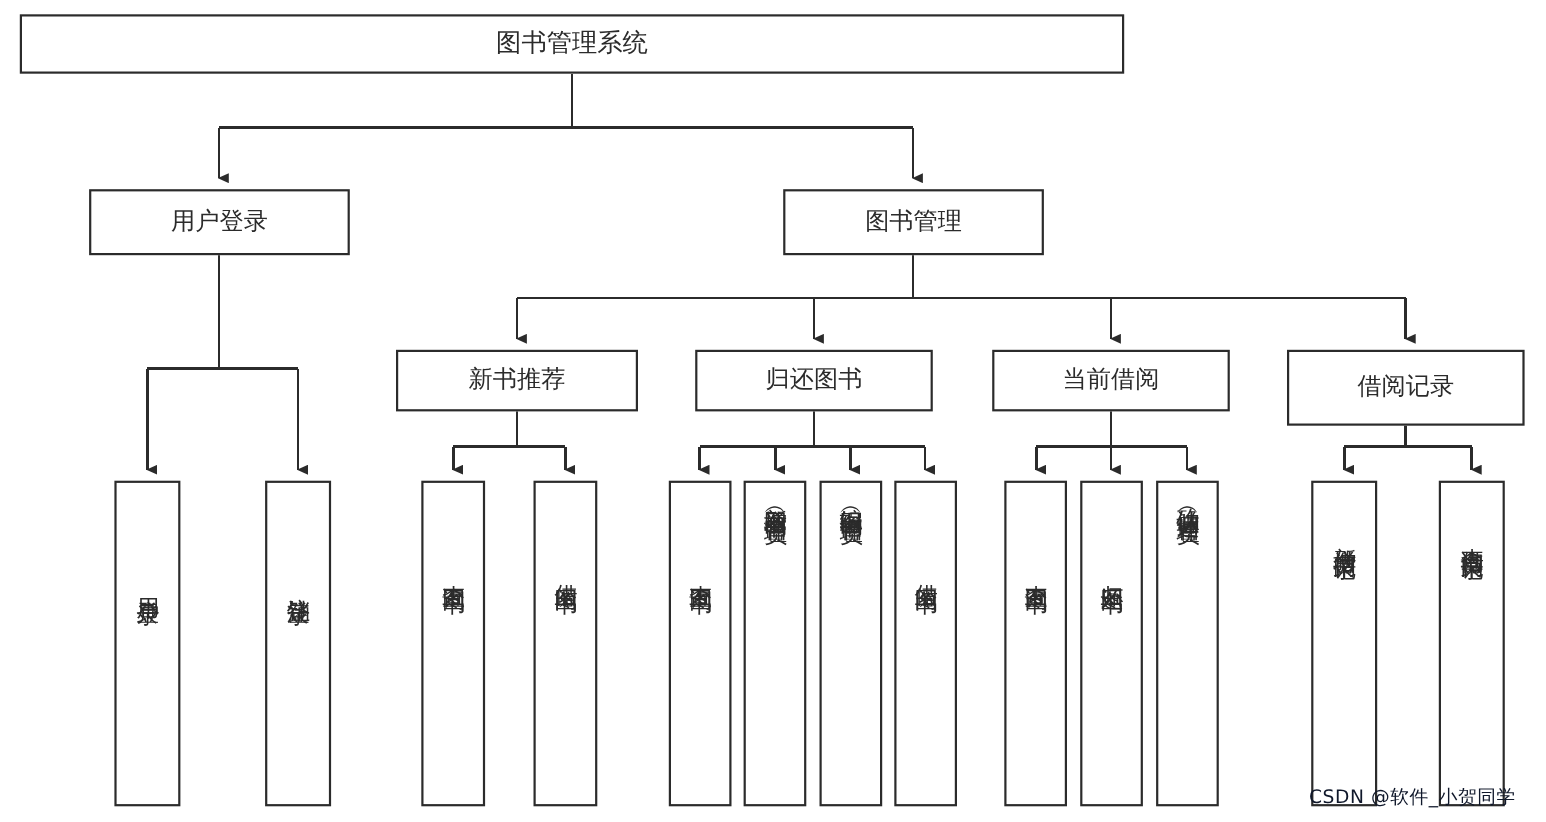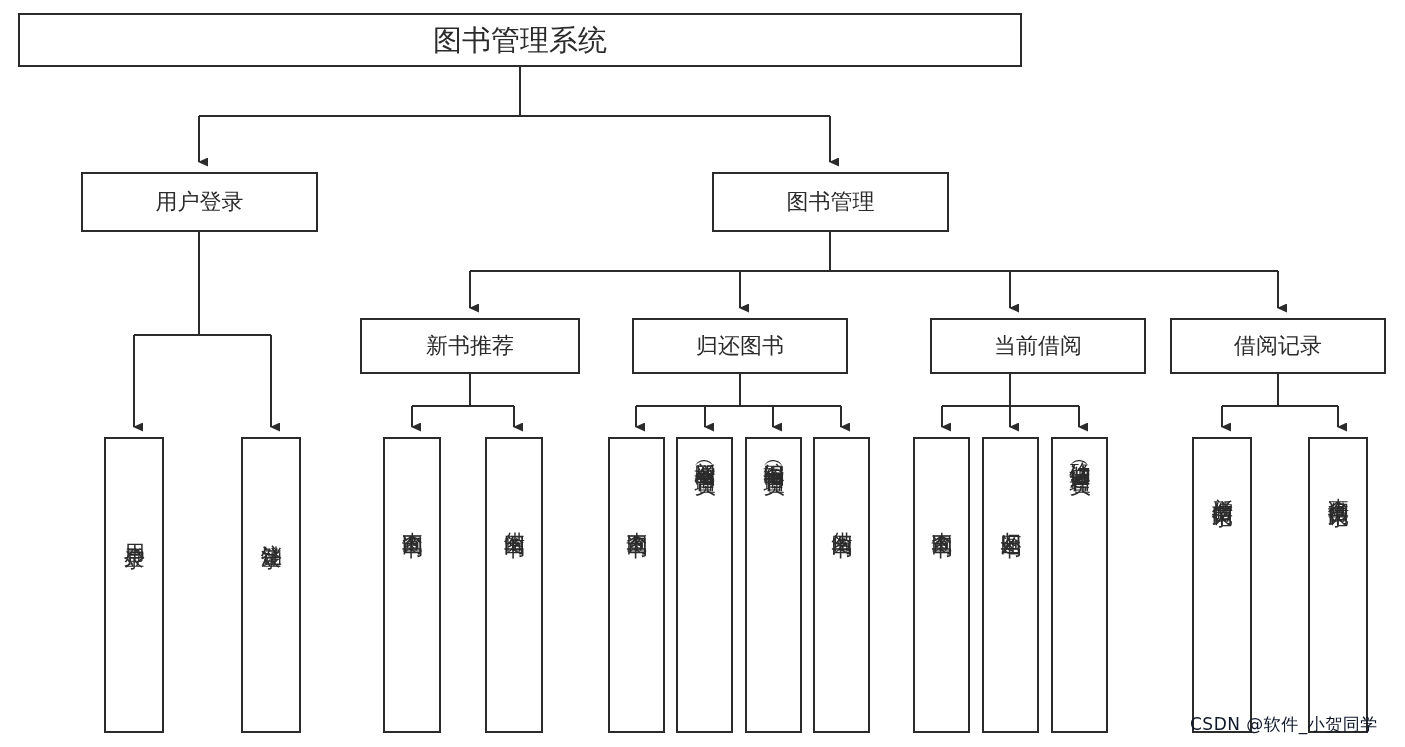--- a/index.html
+++ b/index.html
@@ -39,21 +39,21 @@
     color: #2b2b2b;
     text-align: center;
     line-height: 1.12;
     white-space: nowrap;
   }
   
   .node.horiz .label {
     font-size: 22px;
   }
   .node.root .label {
-    font-size: 29px;
+    font-size: 23px;
     text-align: right;
   }
   
   .node.vert {
     align-items: flex-start;
     justify-content: center;
     padding-top: 4px;
   }
   .node.vert .label {
     writing-mode: vertical-rl;
@@ -137,24 +137,24 @@
   <div class="node horiz" style="left:712px; top:172px; width:237px; height:60px;">
     <span class="label">图书管理</span>
   </div>
 
   <div class="node horiz" style="left:360px; top:318px; width:220px; height:56px;">
     <span class="label">新书推荐</span>
   </div>
   <div class="node horiz" style="left:632px; top:318px; width:216px; height:56px;">
     <span class="label">归还图书</span>
   </div>
-  <div class="node horiz" style="left:902px; top:318px; width:216px; height:56px;margin-left:28px;">
+  <div class="node horiz" style="left:902px; top:318px; width:216px; height:56px;">
     <span class="label">当前借阅</span>
   </div>
-  <div class="node horiz" style="left:1170px; top:318px; width:216px; height:56px;">
+  <div class="node horiz" style="left:1170px; top:318px; width:216px; height:69px;">
     <span class="label">借阅记录</span>
   </div>
 
   <div class="node vert" style="left:104px; top:437px; width:60px; height:296px; padding-top:88px;">
     <span class="label">用户登录</span>
   </div>
   <div class="node vert" style="left:241px; top:437px; width:60px; height:296px; padding-top:88px;">
     <span class="label">注销登录</span>
   </div>
 

